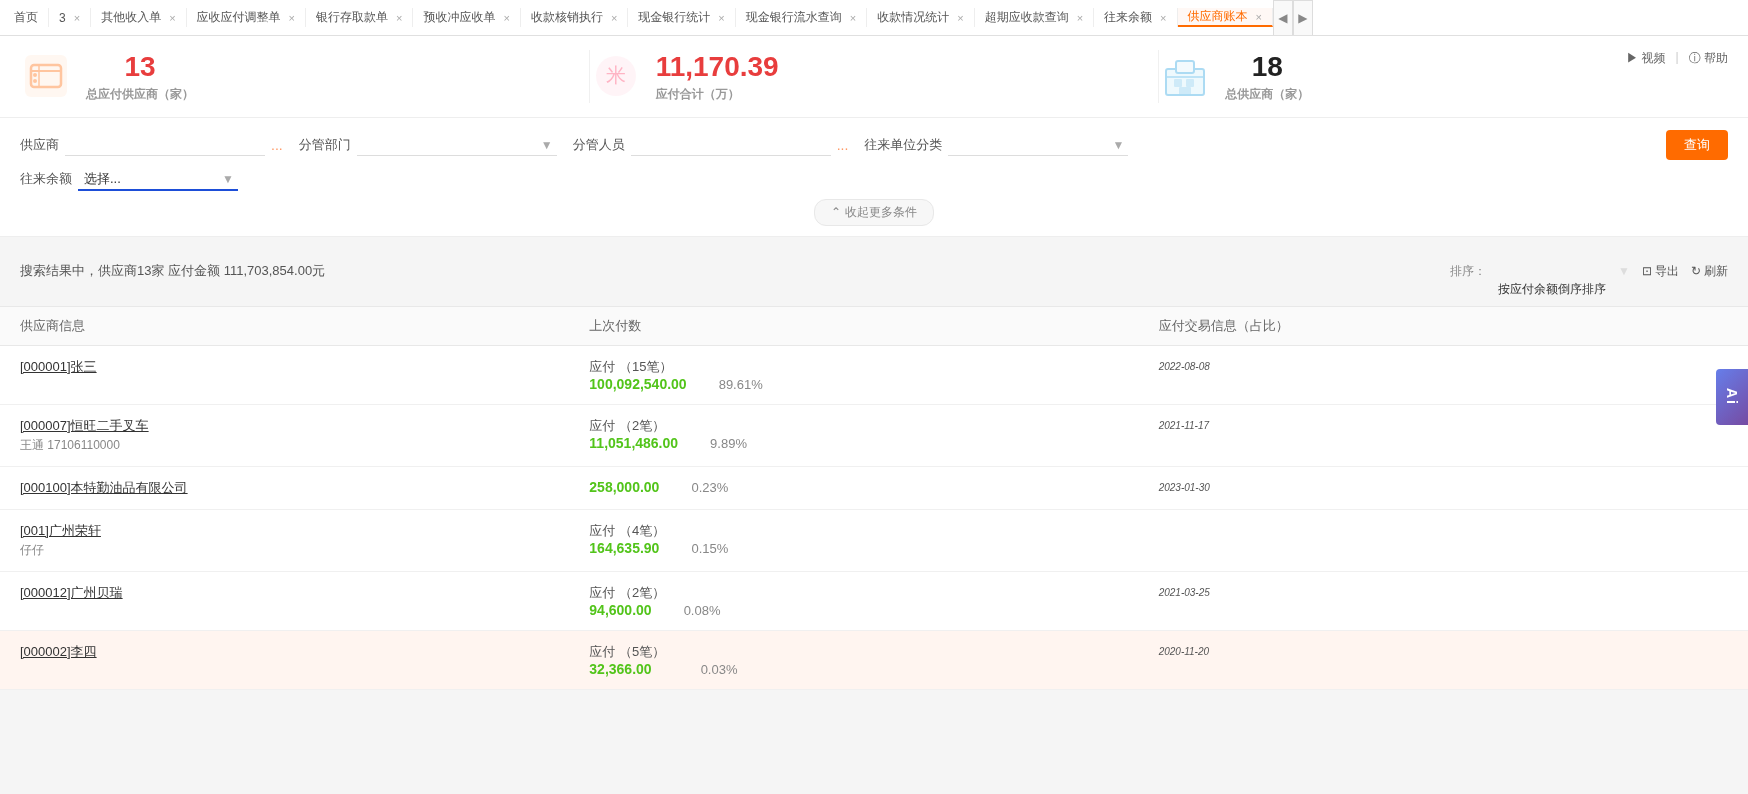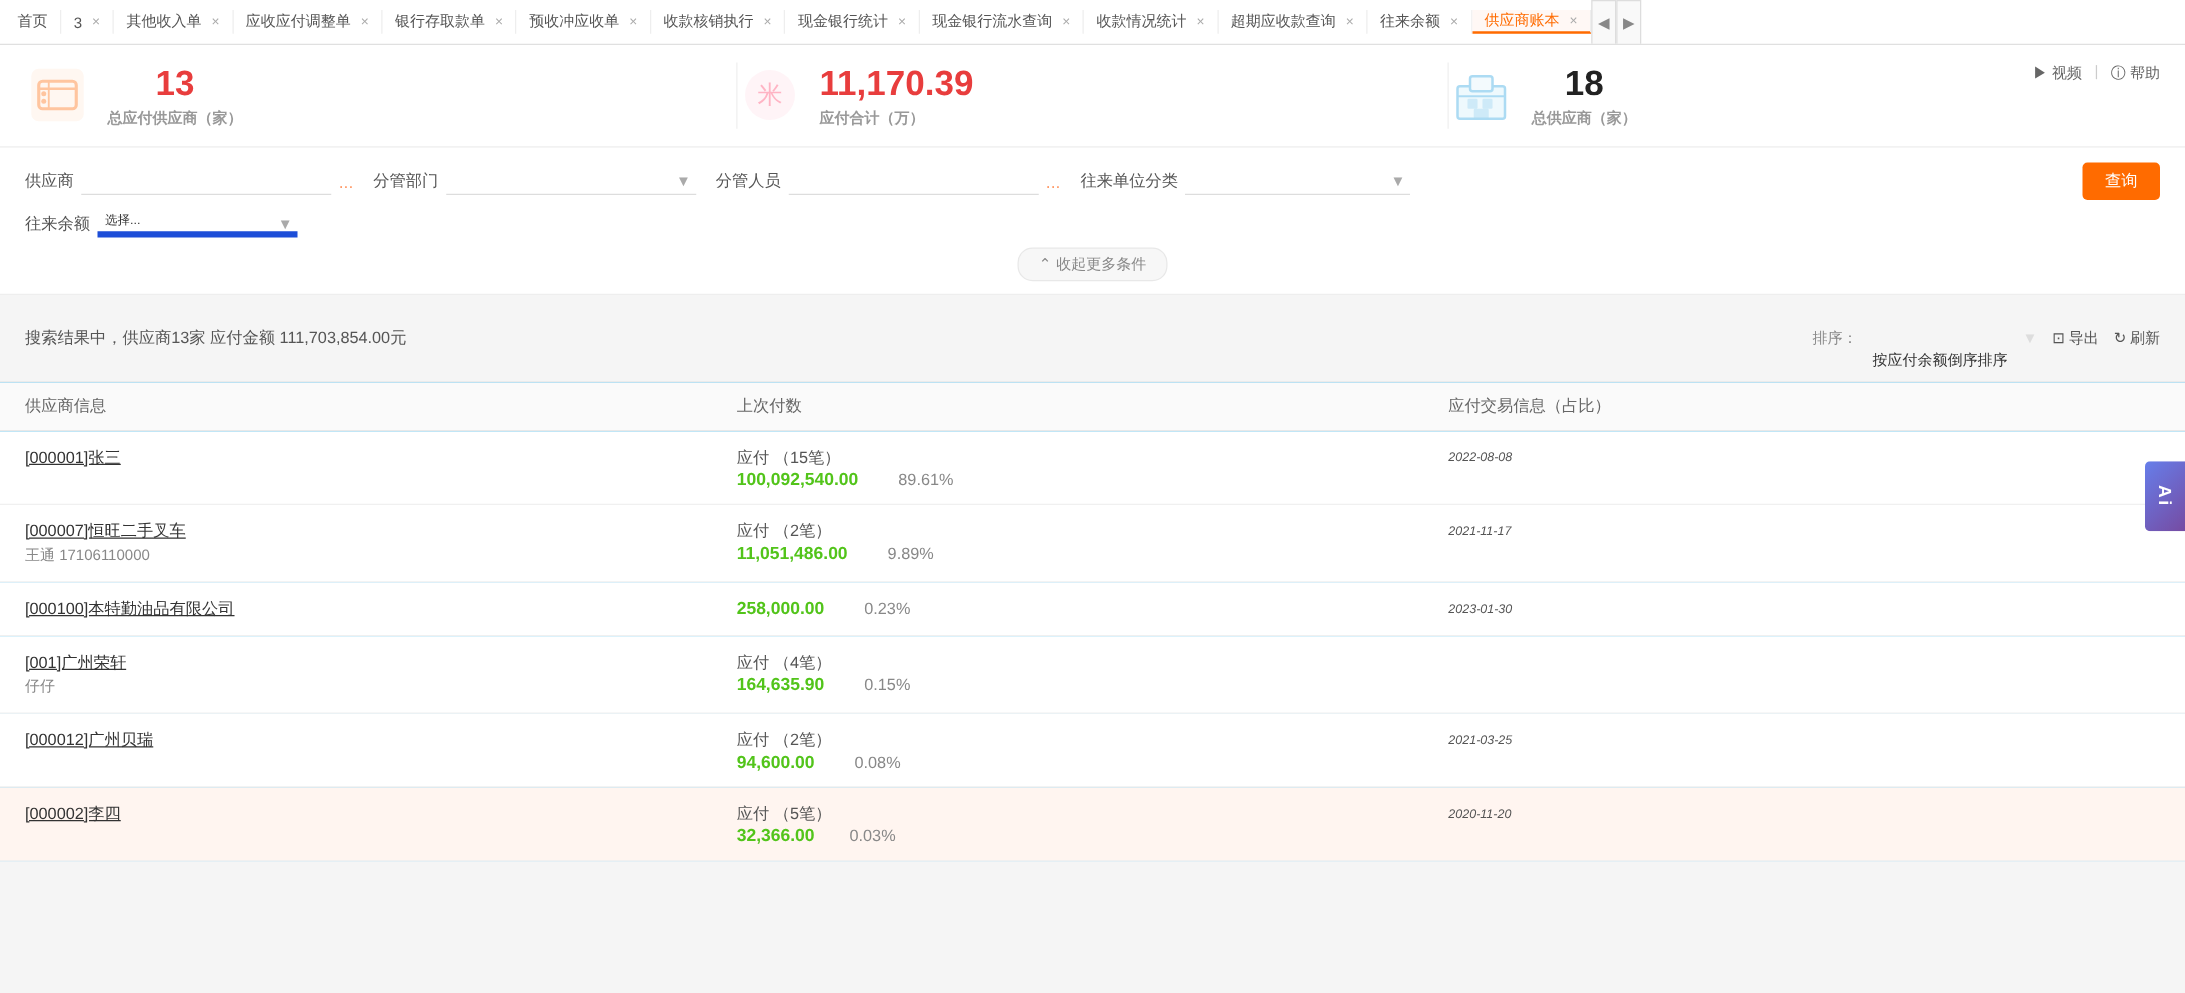--- a/index.html
+++ b/index.html
@@ -122,24 +122,24 @@
       outline: none;
       padding: 3px 6px;
       font-size: 13px;
       width: 180px;
       color: #333;
       background: transparent;
     }
     .filter-input::placeholder { color: #bbb; }
     .filter-select {
       border: none;
-      border-bottom: 5px solid #1d4ed8;
+      border-bottom: 2px solid #1d4ed8;
       outline: none;
       padding: 3px 6px;
-      font-size: 10px;
+      font-size: 13px;
       width: 180px;
       color: #333;
       background: transparent;
       appearance: none;
       cursor: pointer;
     }
     .filter-select-wrapper {
       position: relative;
       display: inline-flex;
       align-items: center;
@@ -207,21 +207,21 @@
     .result-actions .action-btn {
       display: flex;
       align-items: center;
       gap: 3px;
       cursor: pointer;
       color: #555;
     }
 
     
     .table-container {
-      background: #0ea5e9;
+      background: #7dd3fc;
       margin: 0;
     }
     .table-header {
       display: grid;
       grid-template-columns: 1fr 1fr 1fr;
       background: #fafafa;
       border-bottom: 1px solid #e8e8e8;
       padding: 10px 20px;
     }
     .table-header-cell {
@@ -599,21 +599,21 @@
         <span class="last-pay-date">2021-03-25</span>
       </div>
     </div>
 
     <div class="table-row highlighted">
       <div class="table-cell">
         <span class="supplier-link">[000002]李四</span>
       </div>
       <div class="table-cell">
         <div><span class="transaction-label">应付</span> <span class="transaction-label">（5笔）</span></div>
-        <div style="display:flex;align-items:baseline;gap:12px;text-align:center;">
+        <div style="display:flex;align-items:baseline;gap:33px;text-align:center;">
           <span class="transaction-amount">32,366.00</span>
           <span class="transaction-pct">0.03%</span>
         </div>
       </div>
       <div class="table-cell">
         <span class="last-pay-date">2020-11-20</span>
       </div>
     </div>
 
   </div>

